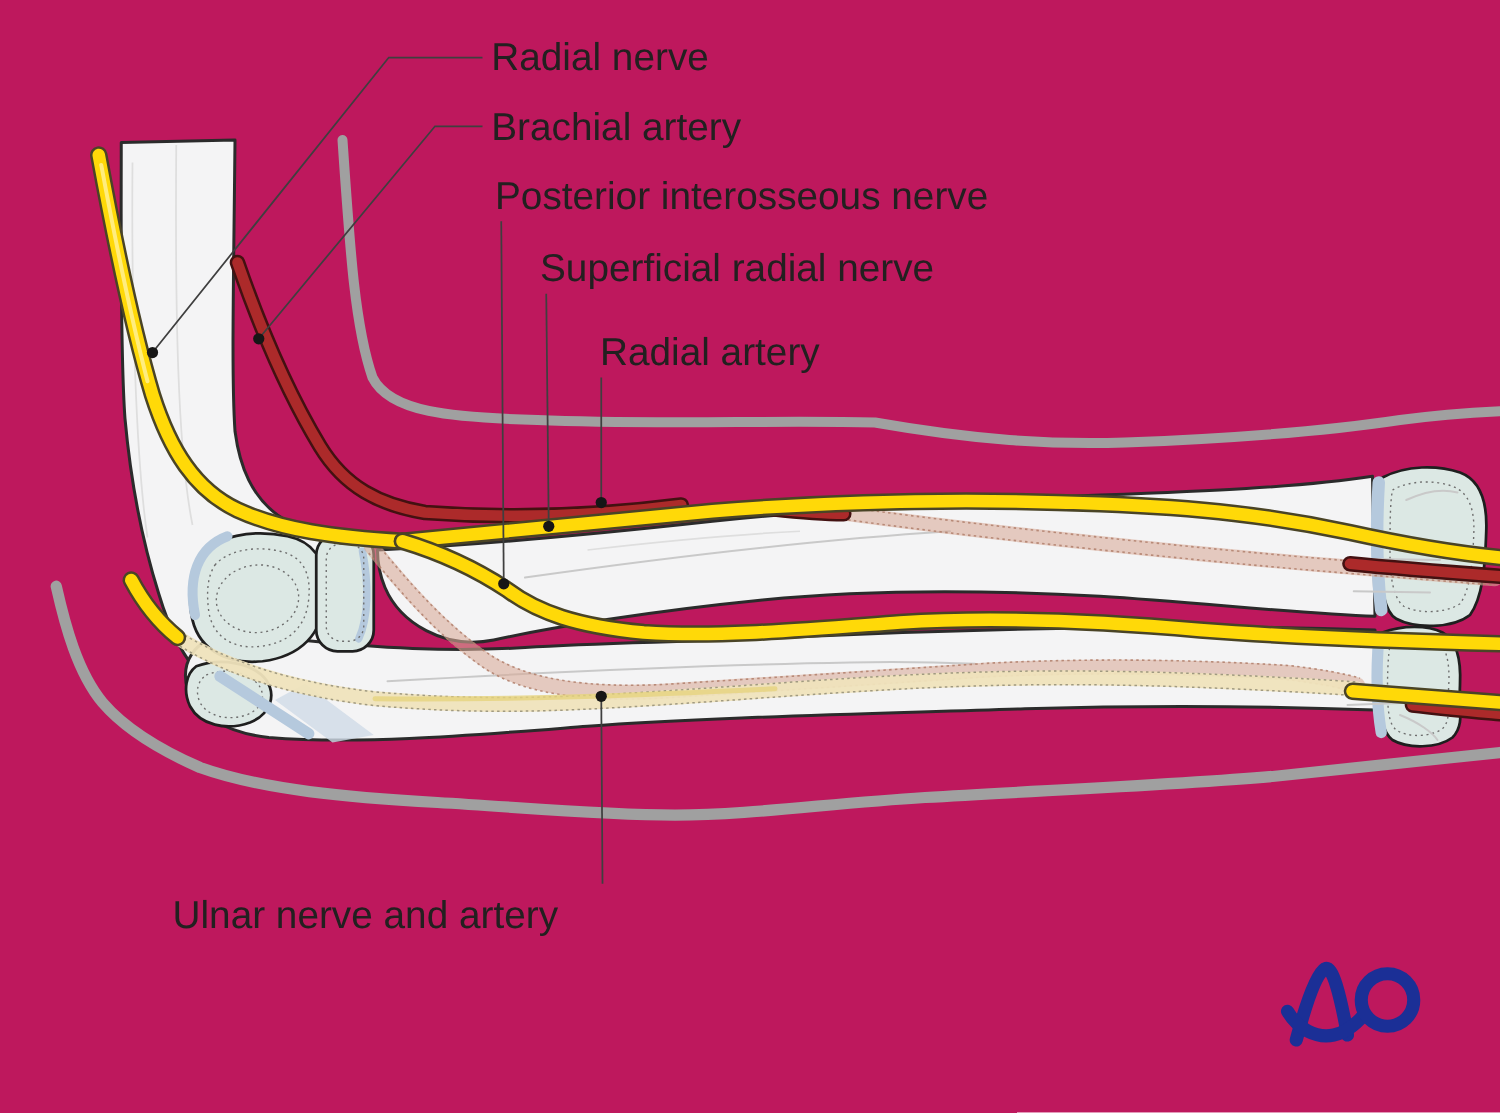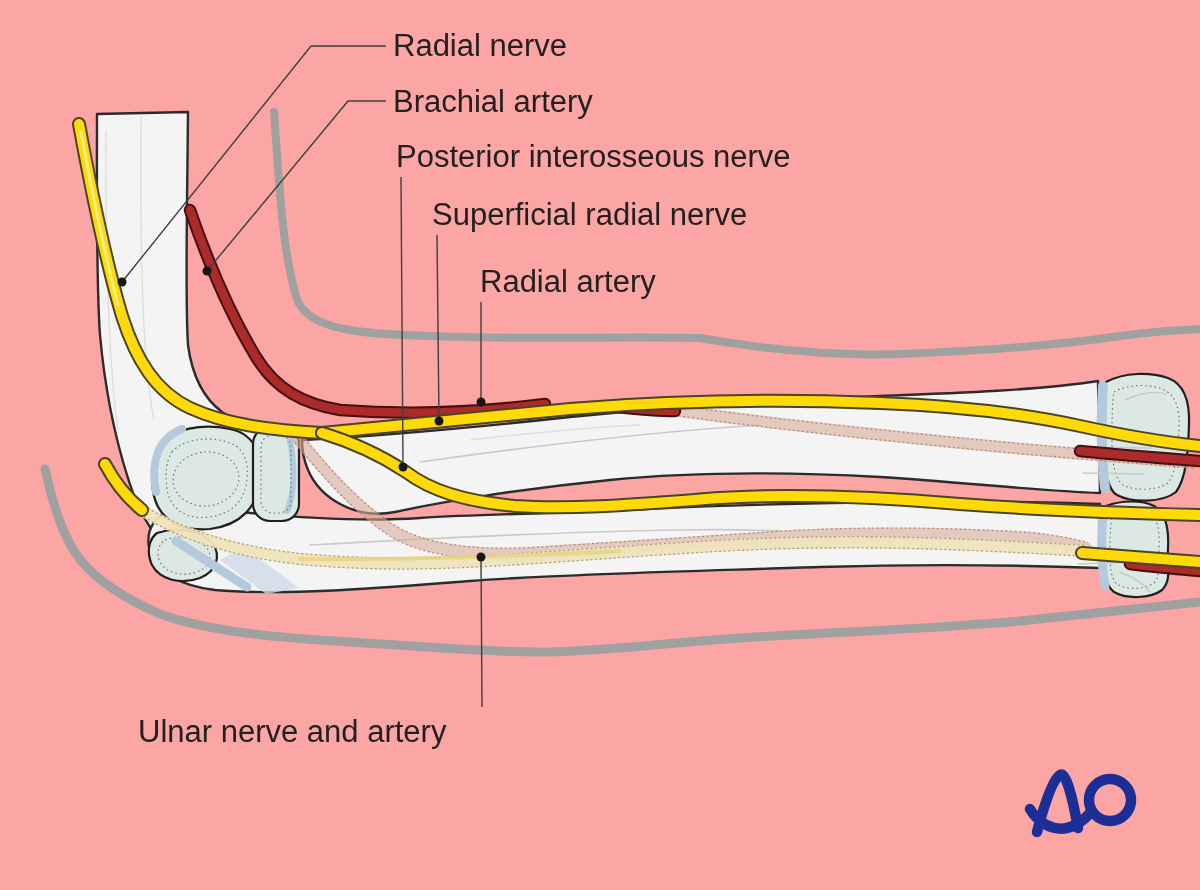--- a/index.html
+++ b/index.html
@@ -1,16 +1,16 @@
 <!DOCTYPE html>
 <html><head>
 <meta charset="utf-8">
 <style>
   html,body{margin:0;padding:0;background:#ffffff;}
-  .canvas{position:relative;width:1200px;height:890px;background:#fca5a5;overflow:hidden;}
+  .canvas{position:relative;width:1200px;height:890px;background:#be185d;overflow:hidden;}
   svg{position:absolute;left:0;top:0;}
   .skin{stroke:#a0a0a0;fill:none;stroke-linecap:round;}
   .bone{fill:#f4f4f5;stroke:#2b2b2b;stroke-width:2.4;stroke-linejoin:round;}
   .bline{stroke:#c9c9c9;stroke-width:1.6;fill:none;stroke-linecap:round;}
   .bline-soft{stroke:#dedede;stroke-width:1.4;fill:none;}
   .cart{fill:#dce8e4;stroke:#1f1f1f;stroke-width:2.2;stroke-linejoin:round;}
   .dots{fill:none;stroke:#6e6e6e;stroke-width:1.1;stroke-dasharray:1.6,3;}
   .blue{stroke:#b5c9dd;fill:none;stroke-linecap:round;}
   .wedge{fill:#cfdbe7;opacity:.8;}
   .band-pink-core{stroke:#d9ab97;stroke-opacity:.58;stroke-width:12;fill:none;stroke-linecap:round;}

